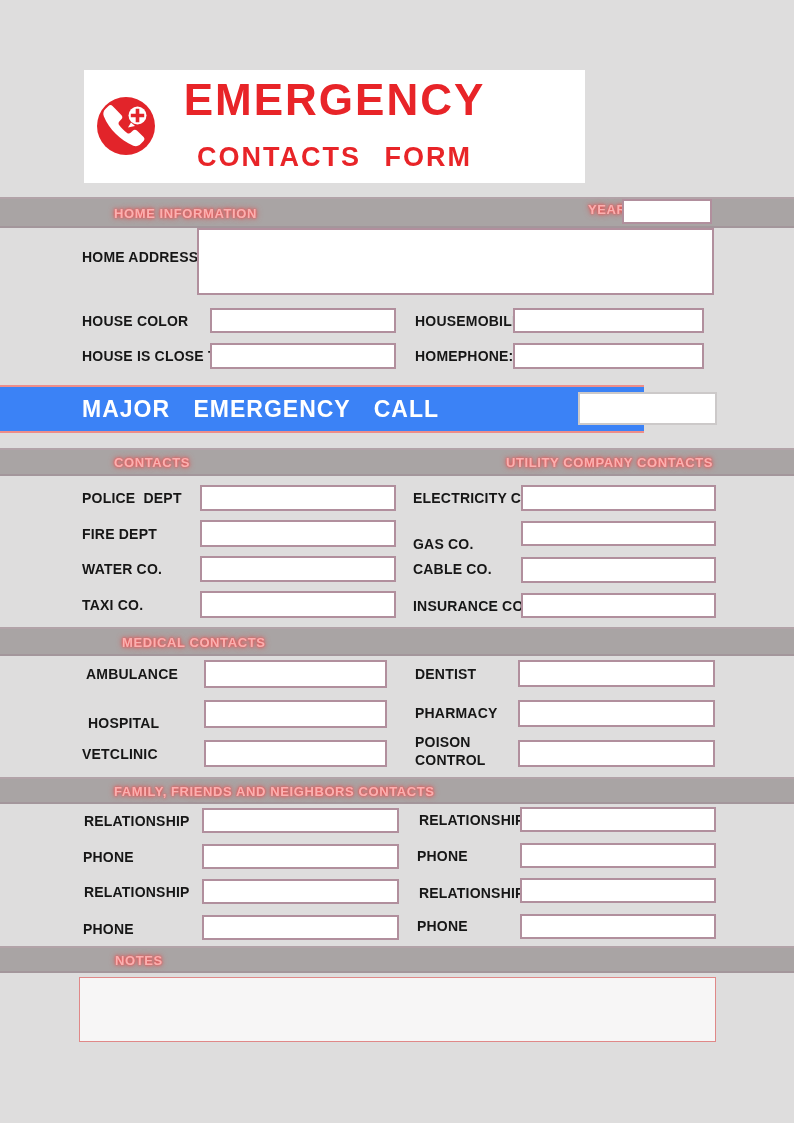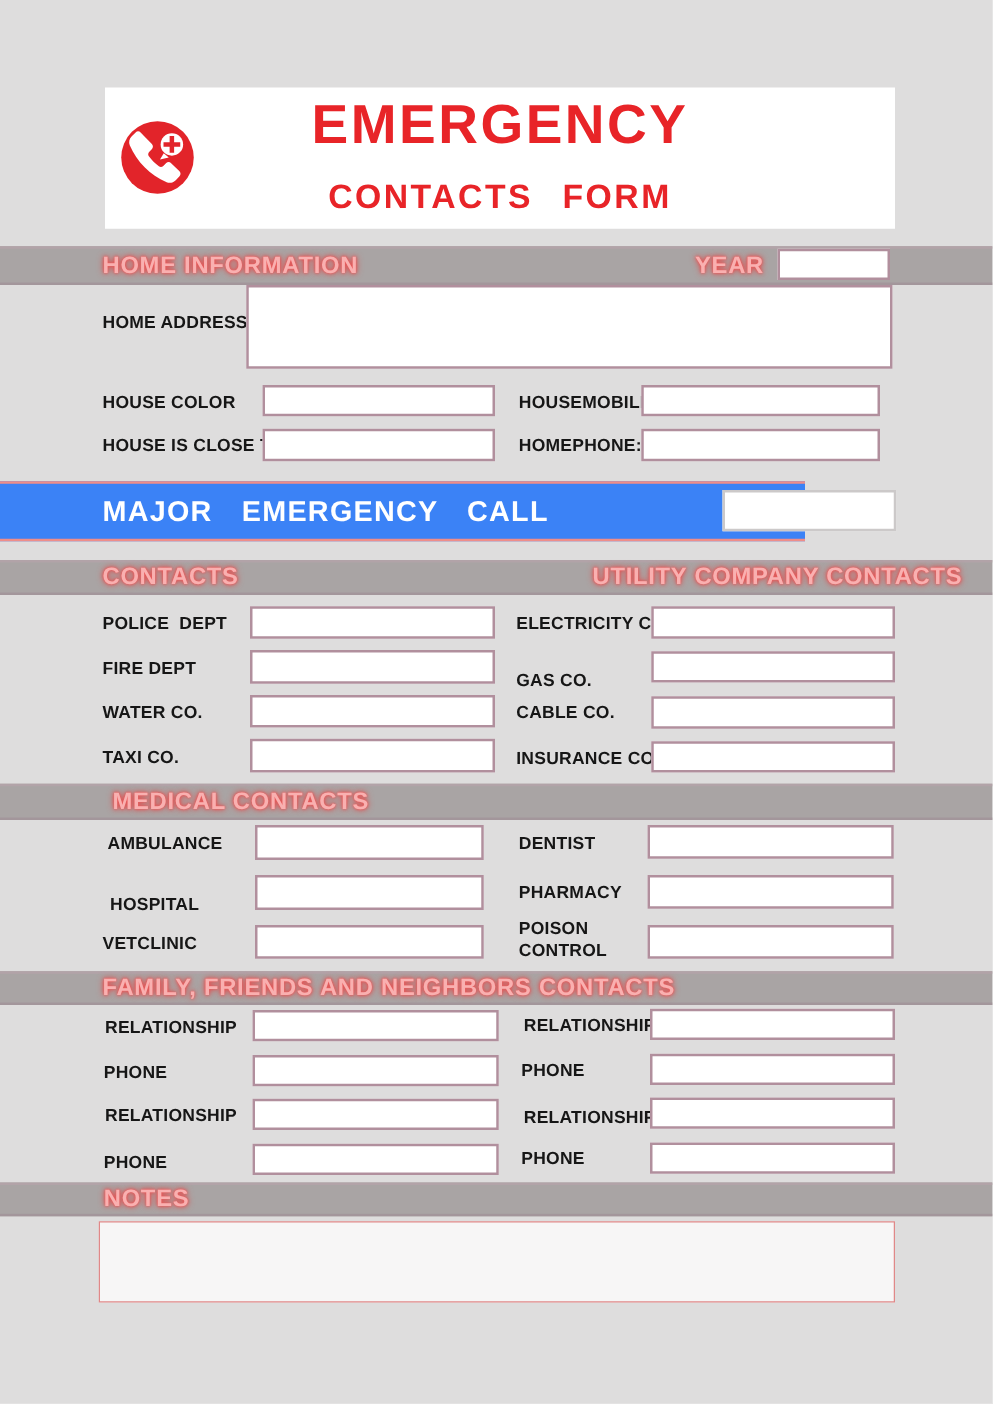--- a/index.html
+++ b/index.html
@@ -1,31 +1,31 @@
 <!DOCTYPE html>
 <html><head>
 <meta charset="utf-8">
 <style>
   html,body{margin:0;padding:0;}
   body{font-family:"Liberation Sans",sans-serif;}
   .page{position:relative;width:794px;height:1123px;background:#dedddd;overflow:hidden;}
 
   
-  .header{position:absolute;left:84px;top:70px;width:632px;height:113px;background:#ffffff;}
+  .header{position:absolute;left:84px;top:70px;width:501px;height:113px;background:#ffffff;}
   .hdr-icon{position:absolute;left:10px;top:24px;width:64px;height:64px;}
   .hdr-title{position:absolute;left:0;right:0;top:8px;text-align:center;
     font-size:44px;font-weight:700;letter-spacing:2px;color:#e82428;line-height:1;}
   .hdr-sub{position:absolute;left:0;right:0;top:74px;text-align:center;
     font-size:27px;font-weight:700;letter-spacing:2px;word-spacing:14px;color:#e82428;line-height:1;}
 
   
   .bar{position:absolute;left:0;width:794px;background:#a9a4a4;box-sizing:border-box;
     border-top:2px solid #b2a3a8;border-bottom:2px solid #a3969b;}
-  .glow{font-weight:700;font-size:19px;letter-spacing:0.6px;color:#f9b0b0;white-space:pre;
-    text-shadow:0 0 1px #f26d6d,0 0 3px #ec4a4a,0 0 6px #e84040;}
+  .glow{font-weight:700;font-size:13px;letter-spacing:0.6px;color:#f9b0b0;white-space:pre;
+    text-shadow:0 0 1px #f26d6d,0 0 3px #ec4a4a,0 0 6px #e84040;margin-left:32px;}
   .bar .glow{position:absolute;top:50%;transform:translateY(-50%);}
 
   
   .redbar{position:absolute;left:0;top:385px;width:644px;height:48px;background:#3b82f6;
     box-sizing:border-box;border-top:2px solid #ee8d89;border-bottom:2px solid #ee8d89;padding-left:24px;}
   .redbar-text{position:absolute;left:82px;top:50%;transform:translateY(-50%);
     color:#ffffff;font-weight:700;font-size:23px;letter-spacing:1px;word-spacing:16px;white-space:pre;}
 
   
   .lbl{position:absolute;font-weight:700;font-size:14px;color:#161616;

